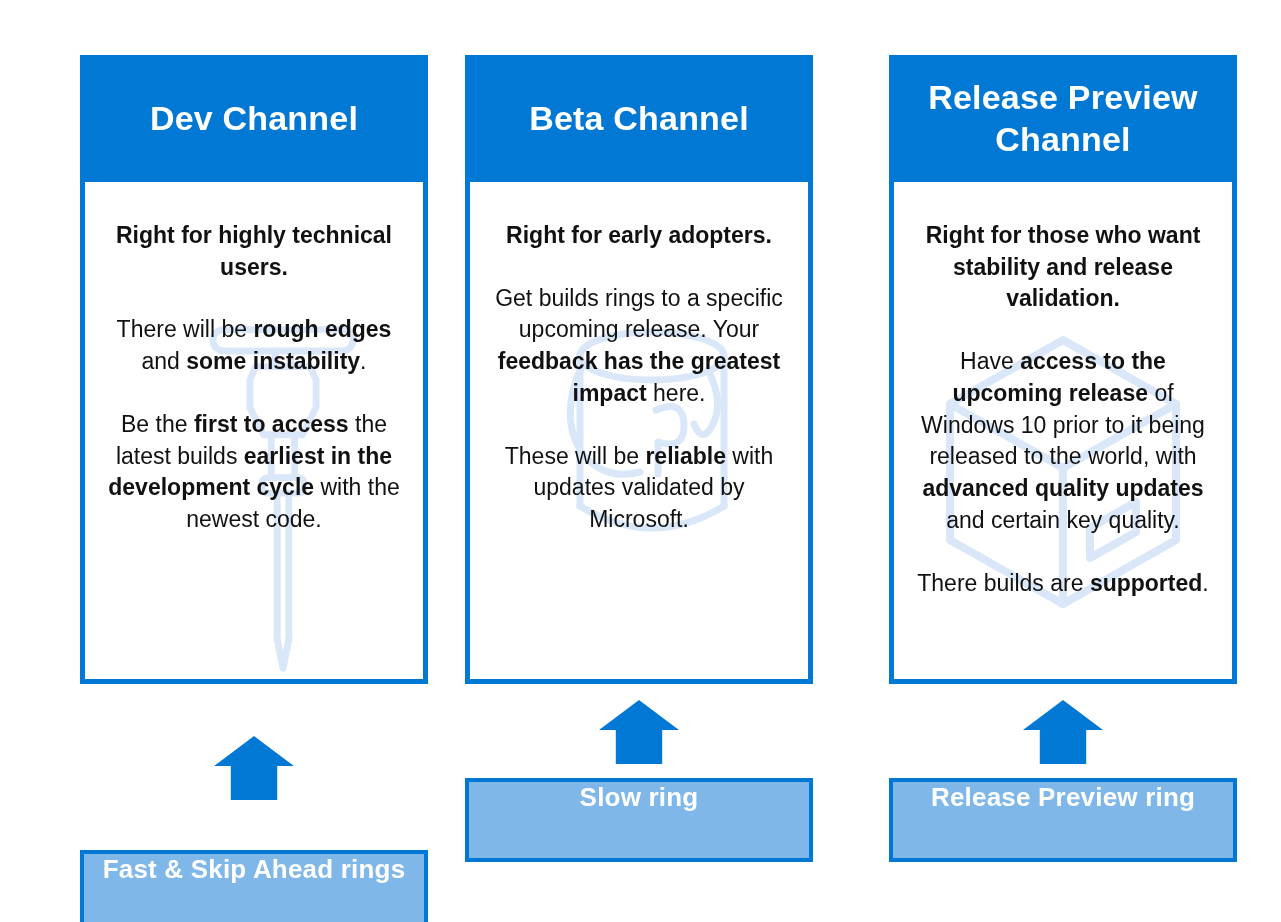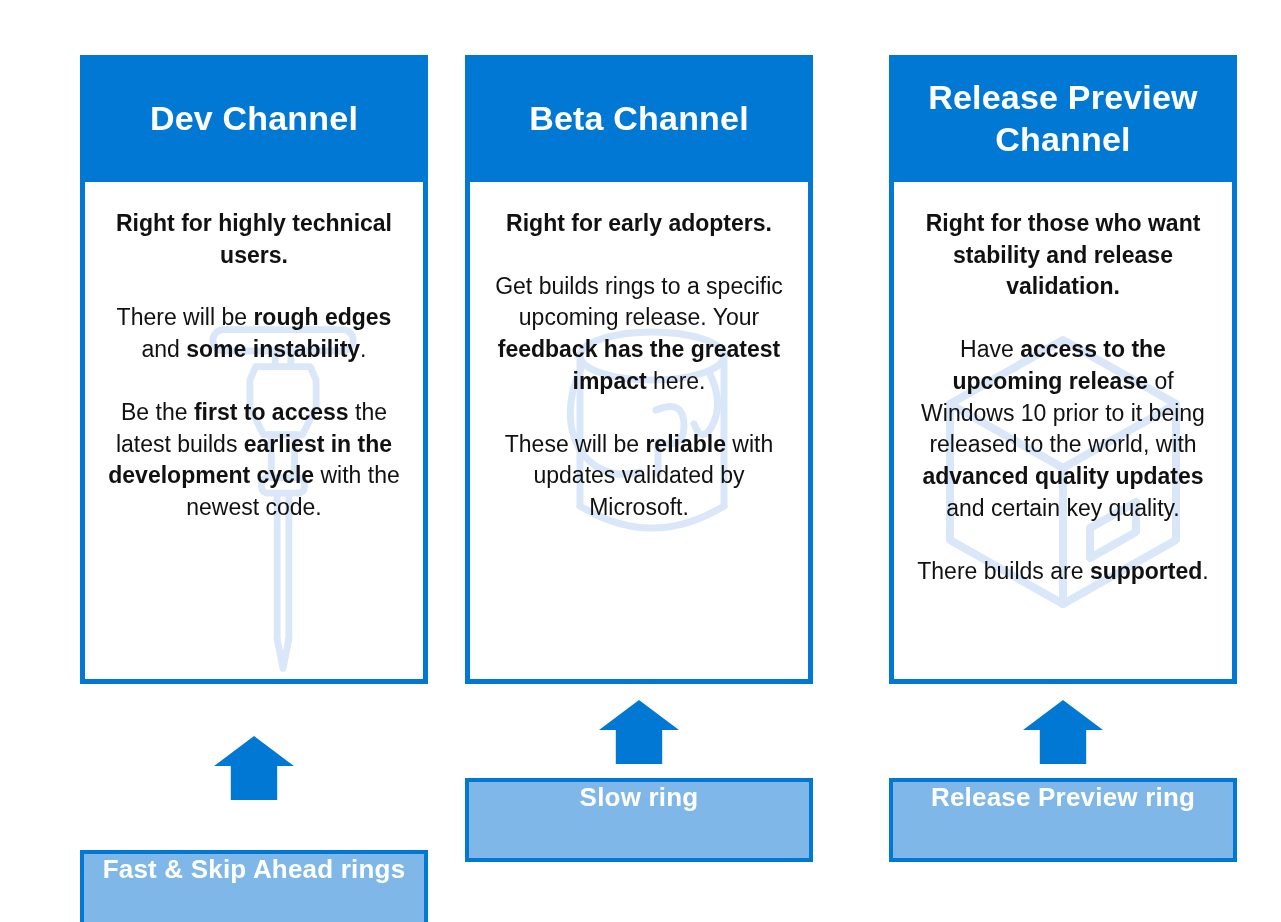--- a/index.html
+++ b/index.html
@@ -36,21 +36,21 @@
     padding:26px 12px 0 12px;
     overflow:hidden;
   }
   .watermark{position:absolute;z-index:0;pointer-events:none;}
   .wm-0{top:132px;left:118px;}
   .wm-1{top:140px;left:90px;}
   .wm-2{top:150px;left:44px;}
   .watermark svg{stroke:#D9E7F8;fill:none;stroke-linecap:round;stroke-linejoin:round;}
   .paragraphs{position:relative;z-index:1;}
   .para{
-    margin:0 0 31px 0;
+    margin:12px 0 31px 0;
     font-size:23px;line-height:1.38;color:#111111;
     text-align:center;font-weight:400;
   }
   .para b{font-weight:700;}
   .para.lead{font-weight:700;}
   .up-arrow{
     margin-top:16px;
     width:80px;height:64px;
     background:#0078D4;
     clip-path:polygon(50% 0,100% 47%,79% 47%,79% 100%,21% 100%,21% 47%,0 47%);

